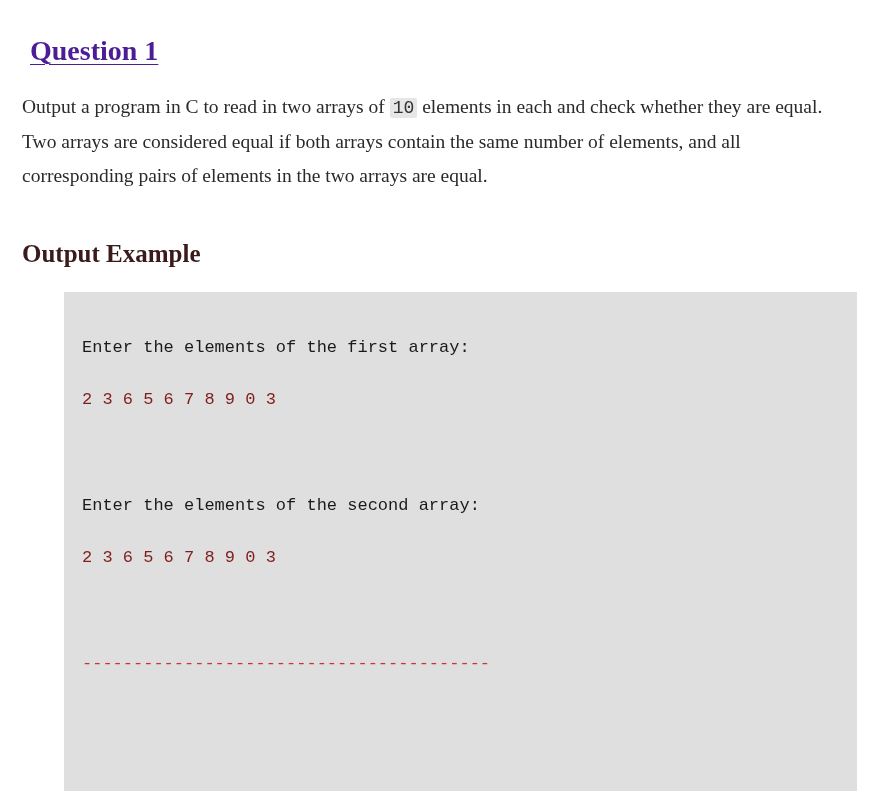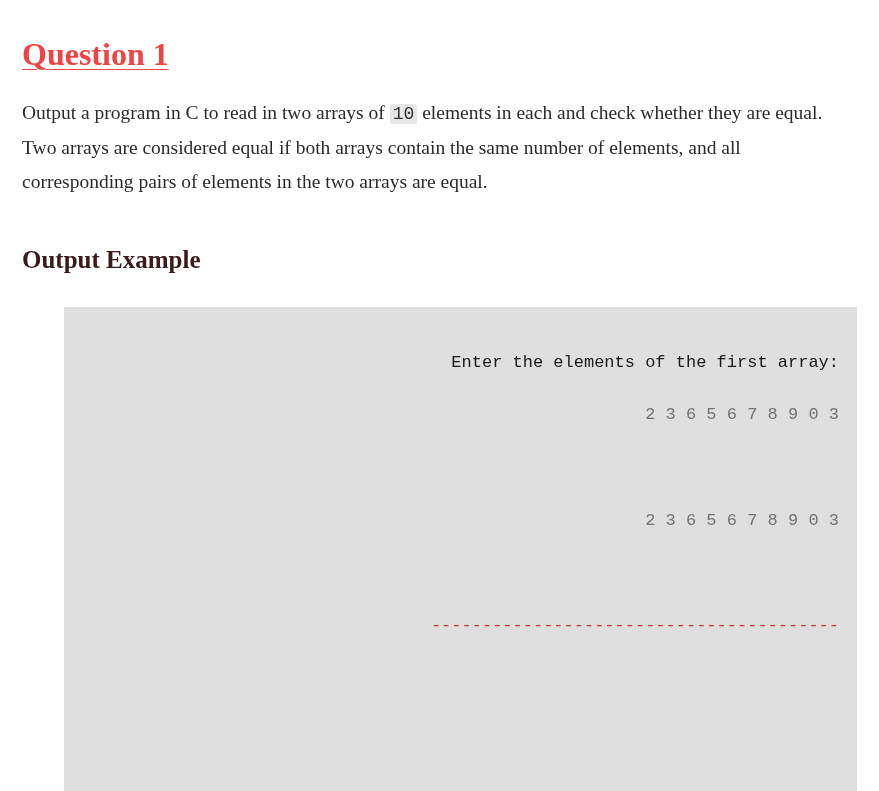--- a/index.html
+++ b/index.html
@@ -8,24 +8,24 @@
     body {
       margin: 0;
       padding: 20px 22px;
       font-family: Georgia, 'Times New Roman', serif;
       color: #1a1a1a;
       background: #ffffff;
       width: 879px;
       line-height: 1.5;
     }
     .heading {
-      font-size: 32px;
+      font-size: 28px;
       font-weight: bold;
-      color: #ef4444;
-      margin: 10px 0 18px;
+      color: #4c1d95;
+      margin: 10px 8px 18px;
       text-decoration: underline;
       text-decoration-thickness: 1px;
       text-underline-offset: 4px;
     }
     .prompt {
       font-size: 19.5px;
       color: #2a2a2a;
       line-height: 1.75;
       margin: 0 0 30px 0;
     }
@@ -34,58 +34,58 @@
       font-size: 18px;
       background: #e6e6e6;
       padding: 0 3px;
       border-radius: 2px;
       color: #333;
     }
     .subheading {
       font-size: 25px;
       font-weight: 600;
       color: #3a1a1a;
-      margin: 42px 0 29px 0;
+      margin: 42px 0 20px 0;
     }
     .code-block {
       background: #dfdfdf;
       margin-left: 42px;
       padding: 16px 18px 14px 18px;
       font-family: 'Courier New', Courier, monospace;
       font-size: 17px;
       line-height: 1.55;
       white-space: pre;
       color: #1a1a1a;
     }
     .code-line {
       display: block;
-      text-align: right;
     }
     .input-line {
-      color: #737373;
+      color: #7f1d1d;
     }
     .separator {
       color: #cc3333;
     }
   </style>
 </head>
 <body>
 
 <h2 class="heading">Question 1</h2>
 
 <p class="prompt">
   <span>Output a program in C to read in two arrays of </span><code class="inline-code">10</code><span> elements in each and check whether they are equal. Two arrays are considered equal if both arrays contain the same number of elements, and all corresponding pairs of elements in the two arrays are equal.</span>
 </p>
 
 <h3 class="subheading">Output Example</h3>
 
 <div class="code-block">
 <span class="code-line">Enter the elements of the first array:</span>
 <span class="code-line input-line">2 3 6 5 6 7 8 9 0 3</span>
 <span class="code-line"> </span>
+<span class="code-line">Enter the elements of the second array:</span>
 <span class="code-line input-line">2 3 6 5 6 7 8 9 0 3</span>
 <span class="code-line"> </span>
 <span class="code-line separator">----------------------------------------</span>
 <span class="code-line"> </span>
 
 
 
 
 
 

